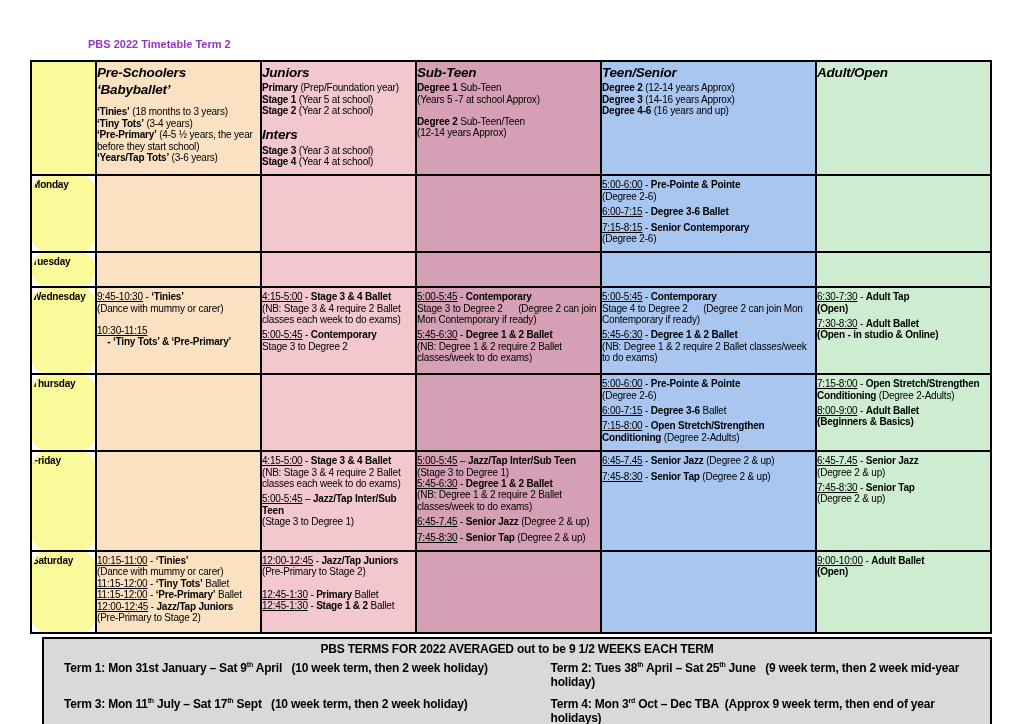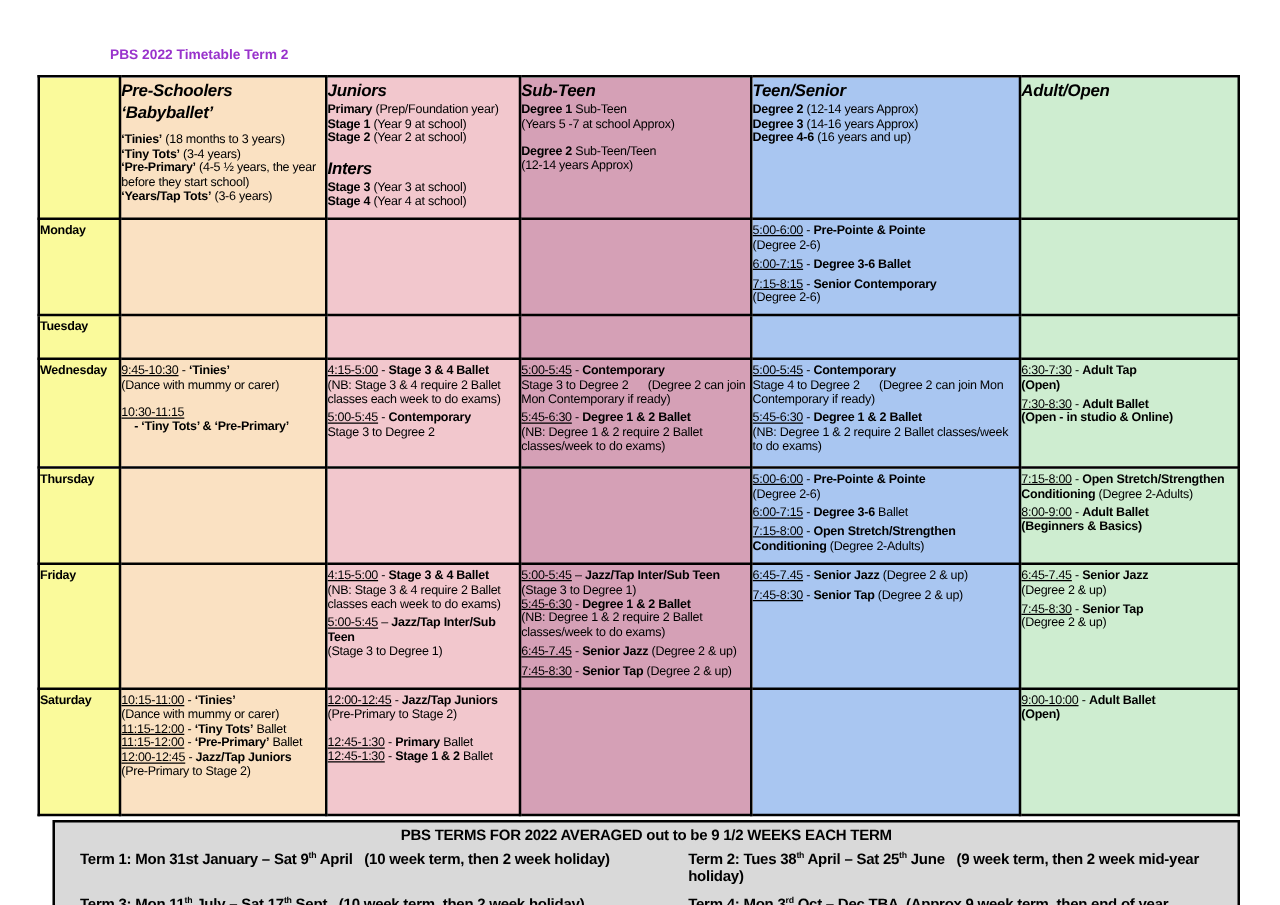--- a/index.html
+++ b/index.html
@@ -27,22 +27,22 @@
   .col-jun{background:var(--jun_col)}
   .col-sub{background:var(--sub_col)}
   .col-teen{background:var(--teen_col)}
   .col-adult{background:var(--adult_col)}
   tr.r-header{height:105px}
   tr.r-mon{height:75px}
   tr.r-tue{height:35px}
   tr.r-wed{height:87px}
   tr.r-thu{height:59px}
   tr.r-fri{height:96px}
-  tr.r-sat{height:101px}
-  .daycell{font-weight:bold;font-size:11px;padding-top:5px;}
+  tr.r-sat{height:82px}
+  .daycell{font-weight:bold;font-size:11px;padding-top:5px;border-radius:17px;}
   .hd{font-size:13.5px;font-weight:bold;font-style:italic;line-height:1.2;margin-bottom:1px;}
   .en{margin-bottom:4px;}
   .en.tight{margin-bottom:0;}
   .gp{height:7px;}
   .ln{white-space:pre-wrap;}
   .sg-r{font-weight:normal;}
   .sg-b{font-weight:bold;}
   .sg-u{text-decoration:underline;}
   .sg-s{font-weight:bold;font-size:7px;vertical-align:super;}
   .footer-box{
@@ -86,21 +86,21 @@
             <div class="ln"><span class="sg-b">‘Tinies’</span><span class="sg-r"> (18 months to 3 years)</span></div>
             <div class="ln"><span class="sg-b">‘Tiny Tots’</span><span class="sg-r"> (3-4 years)</span></div>
             <div class="ln"><span class="sg-b">‘Pre-Primary’</span><span class="sg-r"> (4-5 ½ years, the year before they start school)</span></div>
             <div class="ln"><span class="sg-b">‘Years/Tap Tots’</span><span class="sg-r"> (3-6 years)</span></div>
           </div>
         </td>
     <td class="col-jun">
           <div class="hd">Juniors</div>
           <div class="en">
             <div class="ln"><span class="sg-b">Primary</span><span class="sg-r"> (Prep/Foundation year)</span></div>
-            <div class="ln"><span class="sg-b">Stage 1</span><span class="sg-r"> (Year 9 at school)</span></div>
+            <div class="ln"><span class="sg-b">Stage 1</span><span class="sg-r"> (Year 5 at school)</span></div>
             <div class="ln"><span class="sg-b">Stage 2</span><span class="sg-r"> (Year 2 at school)</span></div>
           </div>
           <div class="gp"></div>
           <div class="hd">Inters</div>
           <div class="en">
             <div class="ln"><span class="sg-b">Stage 3</span><span class="sg-r"> (Year 3 at school)</span></div>
             <div class="ln"><span class="sg-b">Stage 4</span><span class="sg-r"> (Year 4 at school)</span></div>
           </div>
         </td>
     <td class="col-sub">

